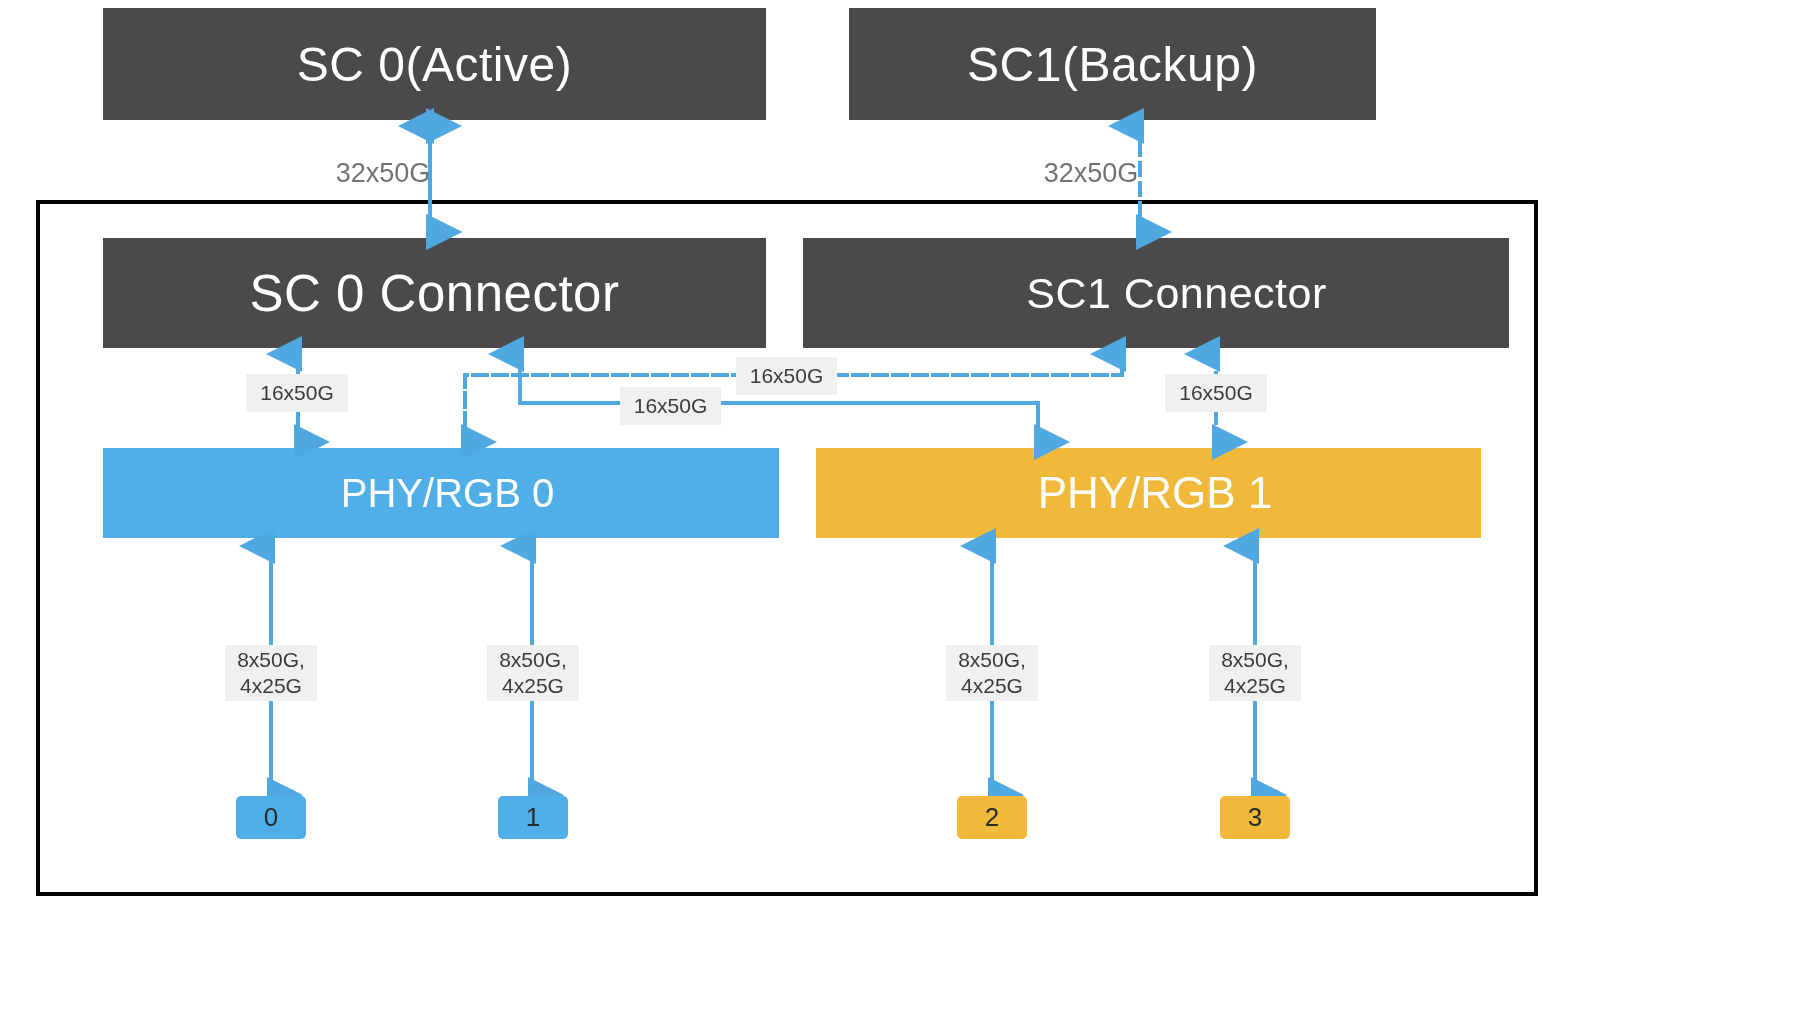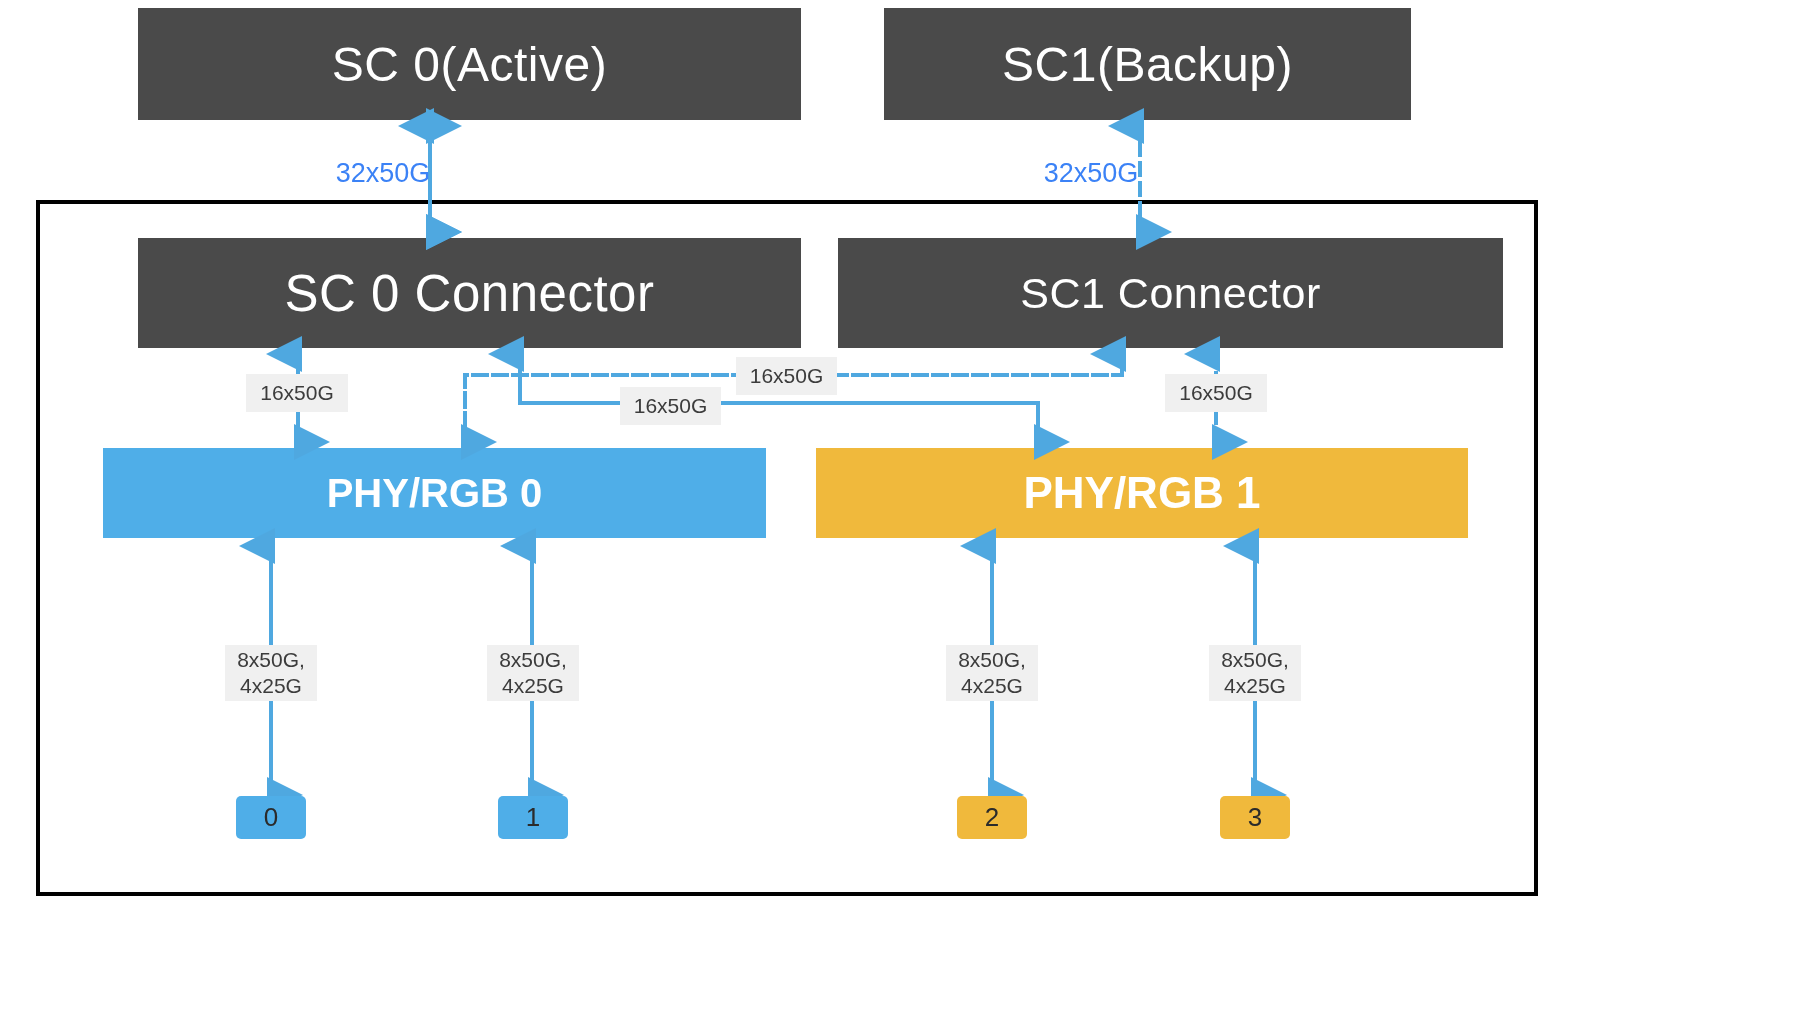--- a/index.html
+++ b/index.html
@@ -1,31 +1,31 @@
 <!DOCTYPE html>
 <html><head>
 <meta charset="utf-8">
 <style>
   html,body{margin:0;padding:0;background:#ffffff;}
   body{width:1794px;height:1032px;font-family:"Liberation Sans",sans-serif;}
   #stage{position:relative;width:1794px;height:1032px;overflow:hidden;background:#fff;}
 
   .dark-box{position:absolute;background:#4a4a4a;color:#ffffff;display:flex;
-    align-items:center;justify-content:center;font-weight:400;letter-spacing:.5px;margin-left:35px;}
+    align-items:center;justify-content:center;font-weight:400;letter-spacing:.5px;}
   .phy-box{position:absolute;display:flex;align-items:center;justify-content:center;
-    color:#ffffff;font-weight:700;}
+    color:#ffffff;font-weight:400;padding-left:13px;}
   .port-box{position:absolute;display:flex;align-items:center;justify-content:center;
     border-radius:5px;color:#2b2b2b;font-size:26px;}
 
   .outer-frame{position:absolute;border:4px solid #000000;background:transparent;}
 
   .edge-label{position:absolute;background:#f0f0f0;color:#3c3c3c;
     display:flex;align-items:center;justify-content:center;text-align:center;
     font-size:21px;line-height:1.22;white-space:pre-line;}
-  .plain-label{position:absolute;color:#3b82f6;font-size:27px;background:transparent;
+  .plain-label{position:absolute;color:#737373;font-size:27px;background:transparent;
     display:flex;align-items:center;justify-content:center;text-align:center;}
 
   svg.wires{position:absolute;left:0;top:0;width:1794px;height:1032px;
     pointer-events:none;overflow:visible;}
 </style>
 </head>
 <body>
 
 <div id="stage">
 
@@ -36,21 +36,21 @@
   </div>
 
   <div class="dark-box" style="left:849px;top:8px;width:527px;height:112px;font-size:48px;">
     <span>SC1(Backup)</span>
   </div>
 
   <div class="dark-box" style="left:103px;top:238px;width:663px;height:110px;font-size:51px;">
     <span>SC 0 Connector</span>
   </div>
 
-  <div class="dark-box" style="left:803px;top:238px;width:665px;height:110px;font-size:43px;">
+  <div class="dark-box" style="left:803px;top:238px;width:665px;height:110px;font-size:43px;padding-left:41px;">
     <span>SC1 Connector</span>
   </div>
 
   <div class="phy-box" style="left:103px;top:448px;width:663px;height:90px;font-size:40px;background:#4FAEE8;">
     <span>PHY/RGB 0</span>
   </div>
 
   <div class="phy-box" style="left:816px;top:448px;width:652px;height:90px;font-size:44px;background:#F0B93C;">
     <span>PHY/RGB 1</span>
   </div>

